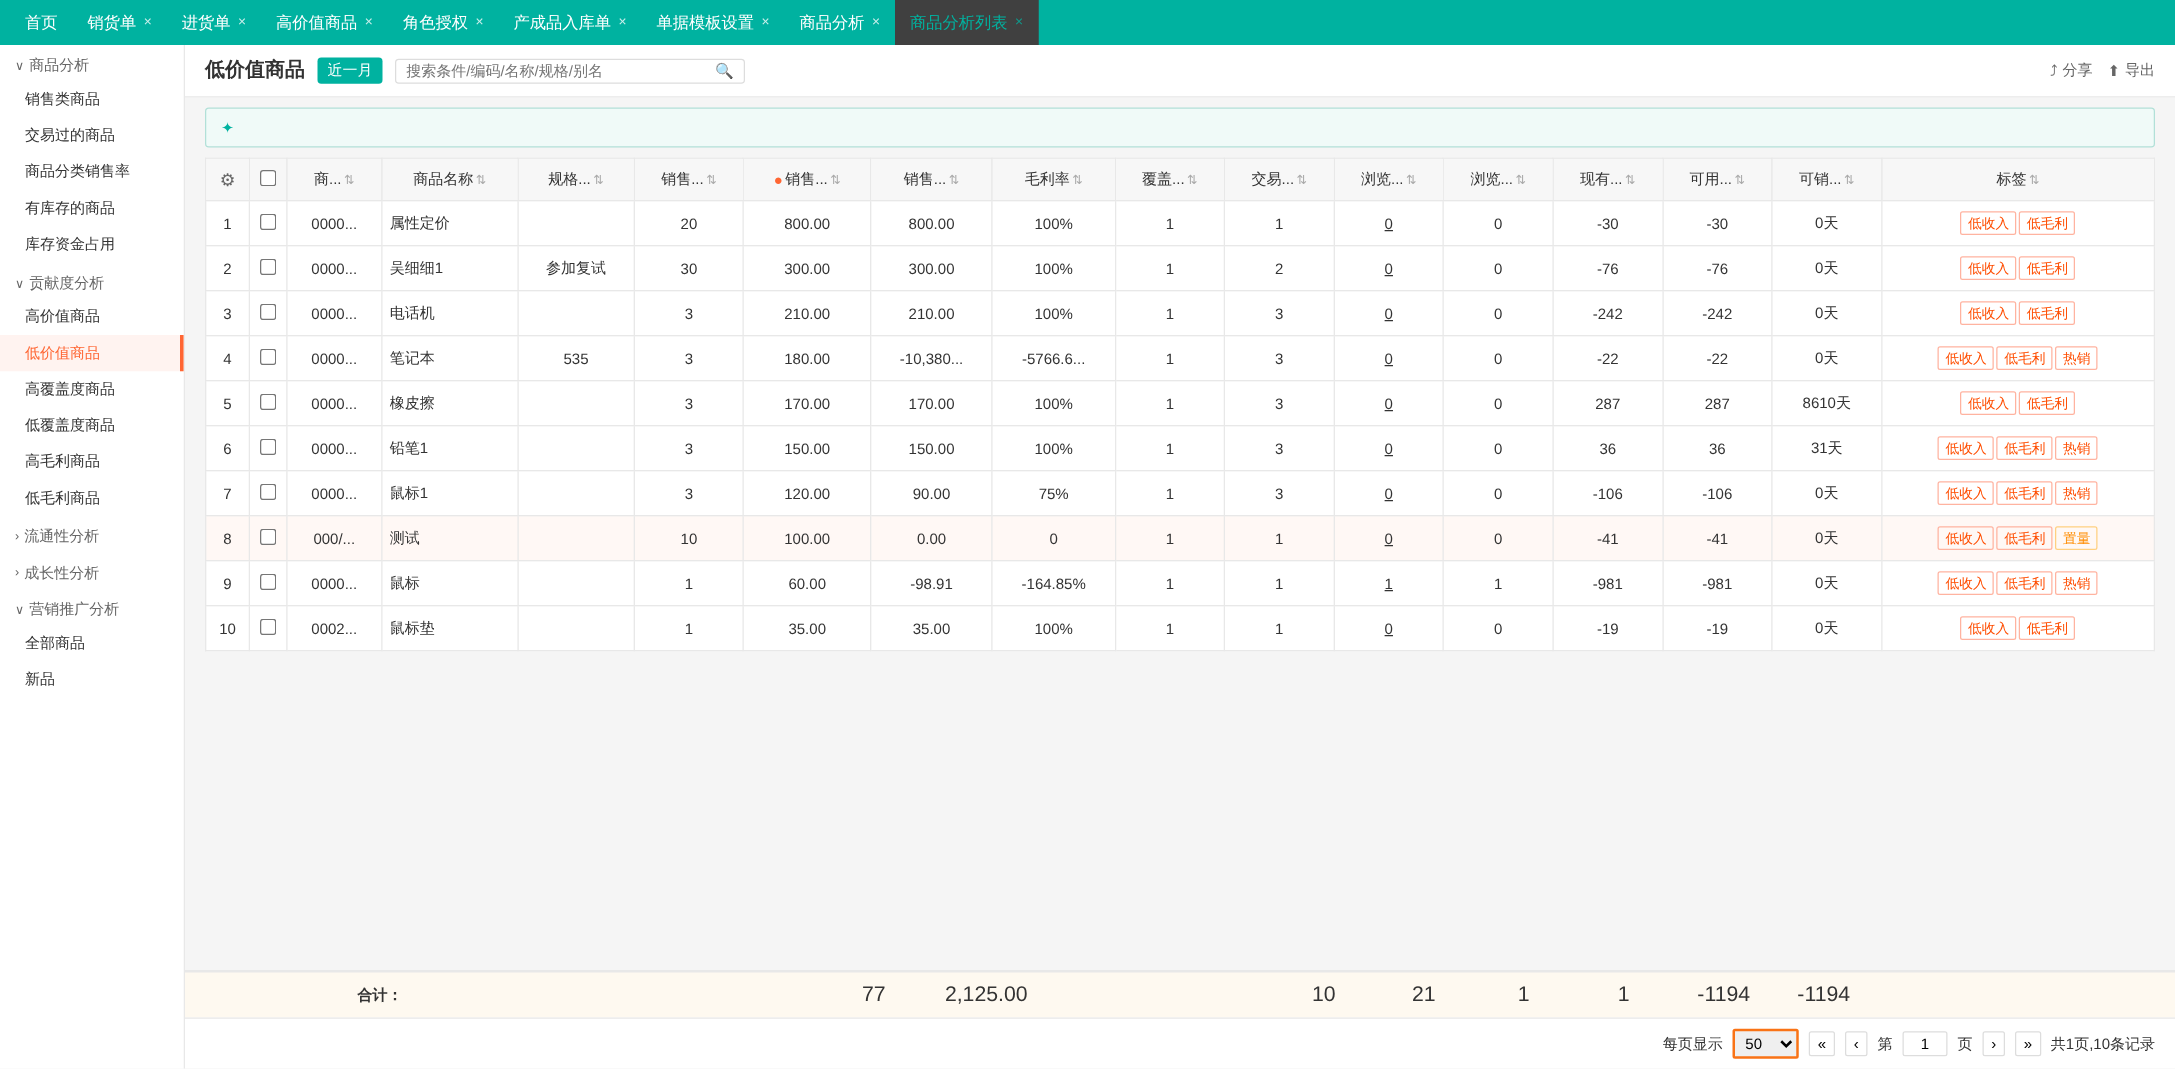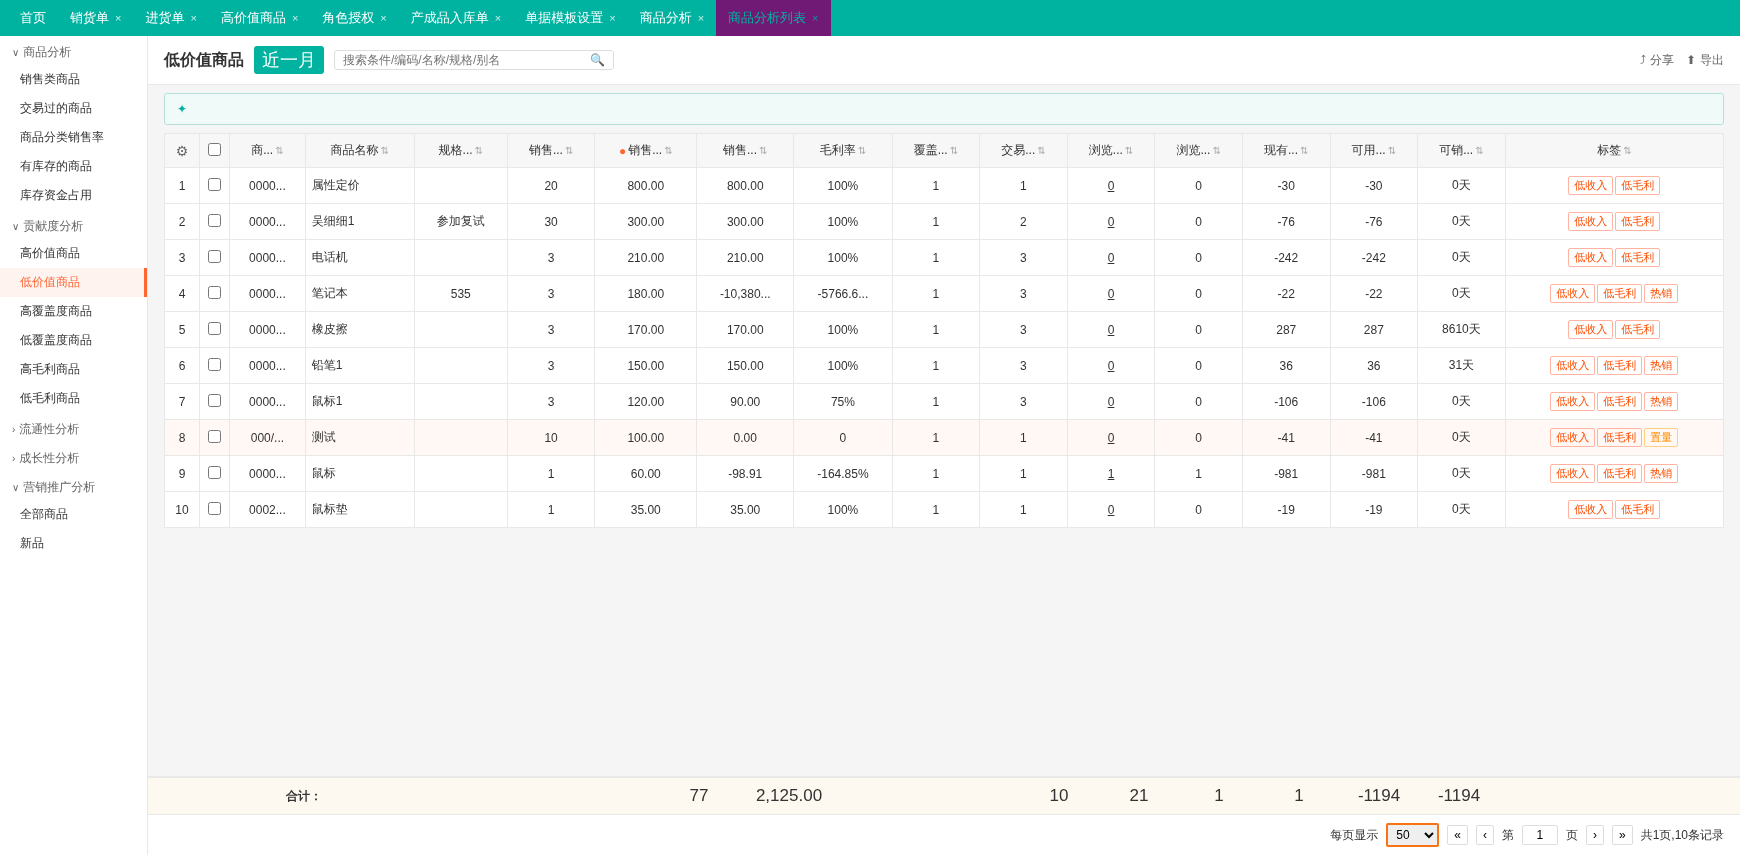--- a/index.html
+++ b/index.html
@@ -1,41 +1,41 @@
 <!DOCTYPE html>
 <html><head>
   <meta charset="utf-8">
   <style>
     * { margin: 0; padding: 0; box-sizing: border-box; }
     body { font-family: 'Microsoft YaHei', Arial, sans-serif; font-size: 12px; background: #f5f5f5; color: #333; width: 1740px; min-height: 855px; overflow-x: hidden; }
     
     
     .top-nav { background: #00b2a0; display: flex; align-items: center; height: 36px; padding: 0 8px; }
     .top-nav .nav-item { color: #fff; padding: 0 12px; height: 36px; display: flex; align-items: center; cursor: pointer; font-size: 13px; white-space: nowrap; }
-    .top-nav .nav-item.active { background: #701a75; color: #00b2a0; }
+    .top-nav .nav-item.active { background: #404040; color: #00b2a0; }
     .top-nav .nav-item .close-x { margin-left: 6px; font-size: 11px; opacity: 0.8; }
     .top-nav .home { font-size: 13px; }
     
     
     .main-layout { display: flex; height: calc(855px - 36px); }
     
     
     .sidebar { width: 148px; background: #fff; border-right: 1px solid #e8e8e8; overflow-y: auto; flex-shrink: 0; }
     .sidebar-group-title { color: #666; padding: 8px 12px 4px; font-size: 12px; display: flex; align-items: center; }
     .sidebar-group-title .arrow { margin-right: 4px; font-size: 10px; }
     .sidebar-item { padding: 6px 12px 6px 20px; color: #333; cursor: pointer; font-size: 12px; }
     .sidebar-item.active { background: #fff3f0; color: #ff6633; border-right: 3px solid #ff6633; }
     
     
     .content { flex: 1; display: flex; flex-direction: column; overflow: hidden; }
     
     
     .content-header { background: #fff; padding: 10px 16px; display: flex; align-items: center; border-bottom: 1px solid #e8e8e8; }
     .page-title { font-size: 16px; font-weight: bold; color: #333; margin-right: 10px; }
-    .time-btn { background: #00b2a0; color: #fff; padding: 2px 8px; border-radius: 3px; font-size: 18px; cursor: pointer; margin-right: 10px; }
+    .time-btn { background: #00b2a0; color: #fff; padding: 2px 8px; border-radius: 3px; font-size: 12px; cursor: pointer; margin-right: 10px; }
     .search-box { display: flex; align-items: flex-start; border: 1px solid #ddd; border-radius: 3px; padding: 2px 8px; width: 280px; }
     .search-box input { border: none; outline: none; font-size: 12px; width: 100%; }
     .search-icon { color: #ff6633; cursor: pointer; }
     .header-actions { margin-left: auto; display: flex; align-items: center; gap: 12px; }
     .action-btn { color: #666; cursor: pointer; font-size: 12px; display: flex; align-items: center; gap: 4px; }
     
     
     .info-banner { background: #f0faf8; border: 1px solid #b2e0d8; margin: 8px 16px; padding: 8px 12px; border-radius: 3px; color: #666; font-size: 12px; display: flex; align-items: center; gap: 6px; }
     .info-icon { color: #00b2a0; }
     

